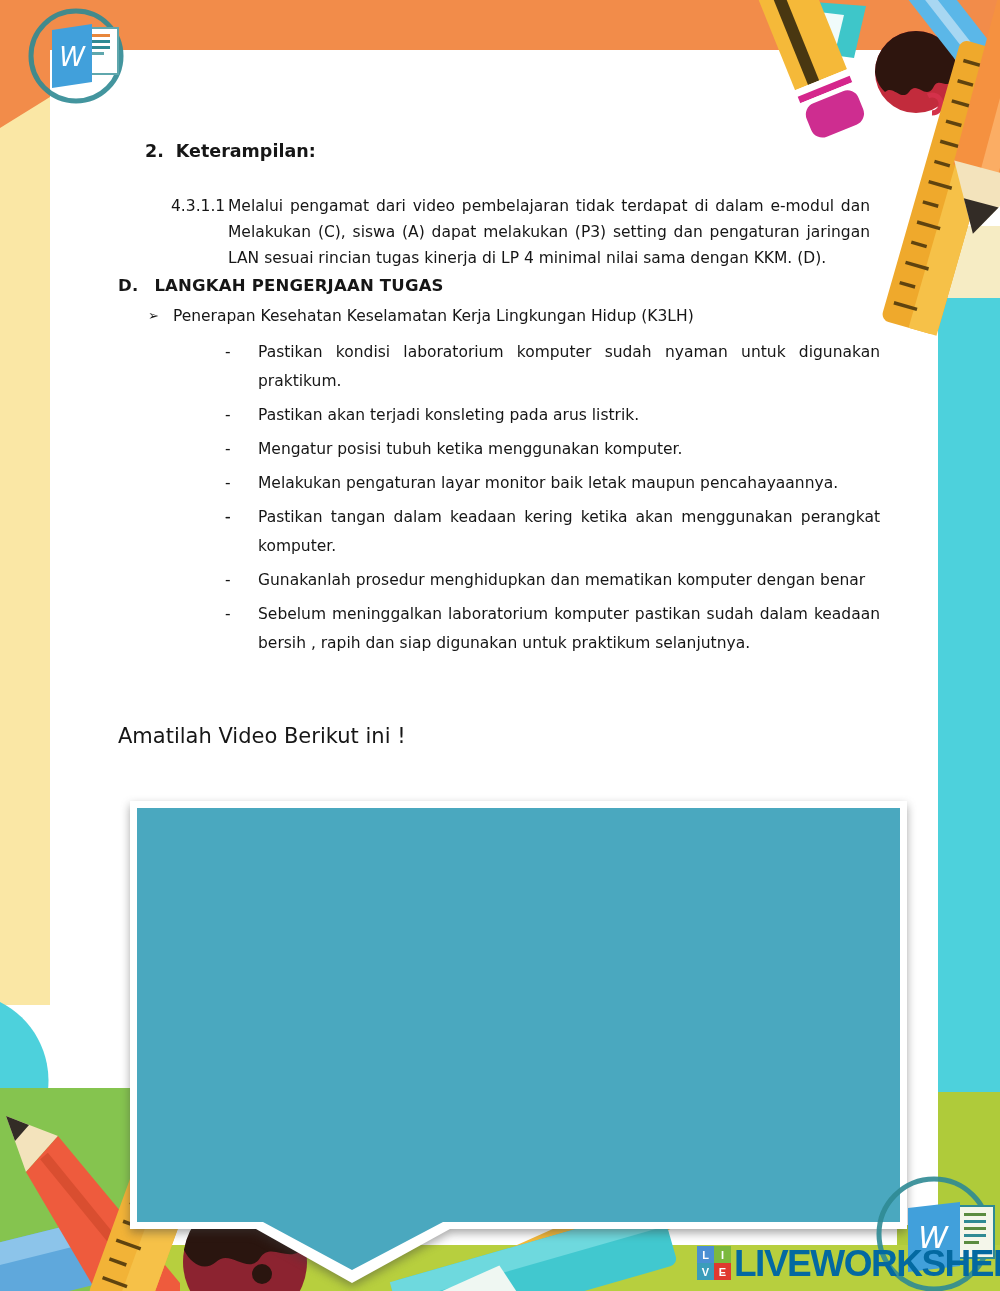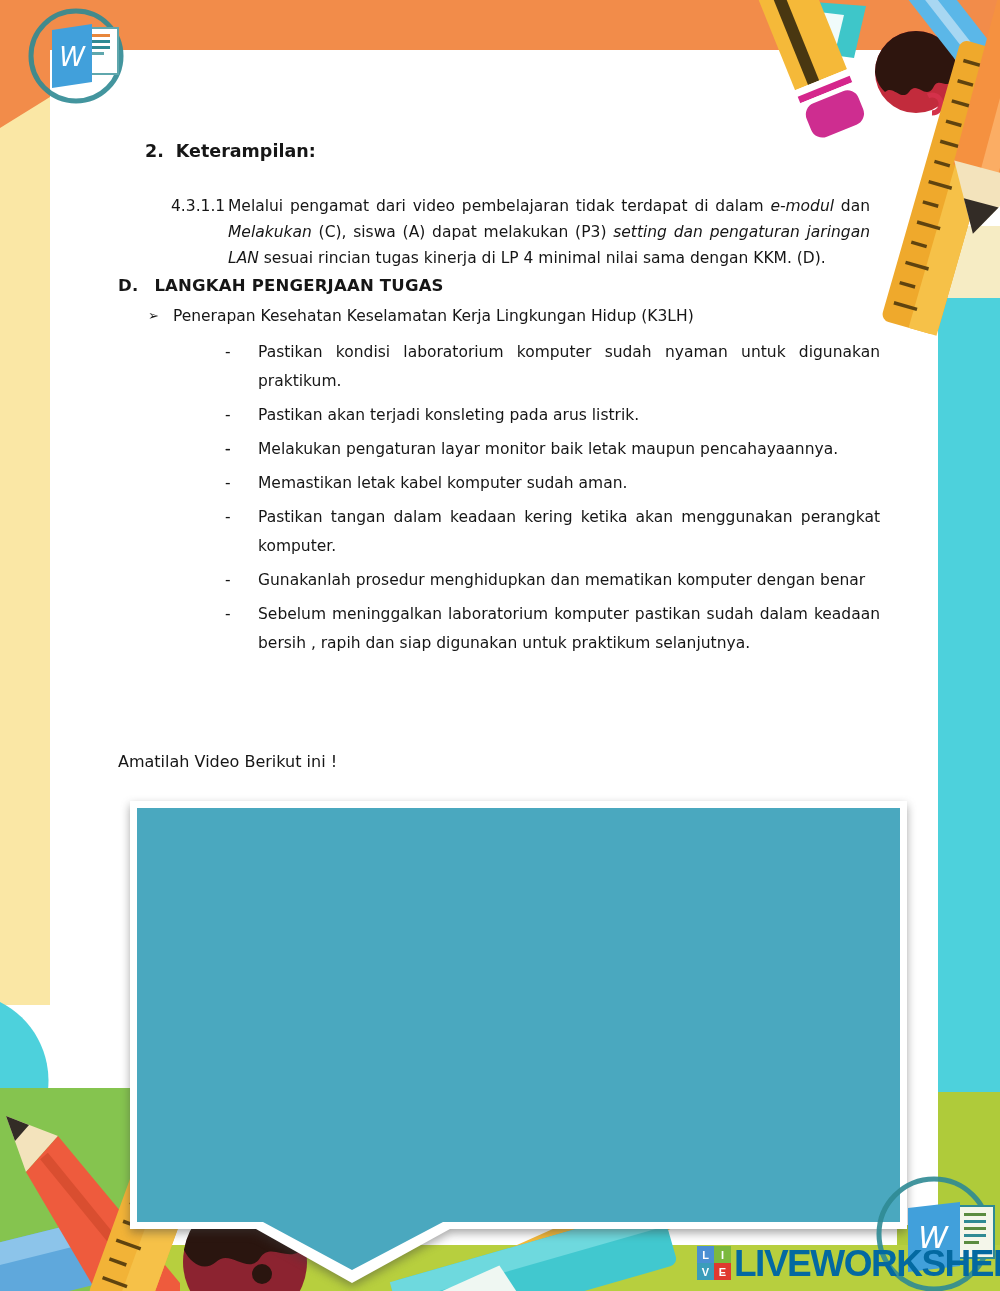--- a/index.html
+++ b/index.html
@@ -7,28 +7,28 @@
           font-family:"DejaVu Sans",sans-serif;color:#161616;}
   svg{display:block;}
   .abs{position:absolute;}
   .deco{left:0;top:0;pointer-events:none;}
 
   
   .ket-head{left:145px;top:141px;display:flex;gap:12px;font-weight:bold;font-size:17.5px;}
   .ket-para{left:171px;top:158px;width:699px;font-size:15.5px;line-height:26px;
             text-align:justify;padding-left:57px;box-sizing:border-box;margin-top:35px;}
   .ket-code{position:absolute;left:0;top:0;}
-  .it{font-style:italic;}
+  .it{}
   .sec-d{left:118px;top:276px;display:flex;gap:16px;font-weight:bold;font-size:16.5px;letter-spacing:.2px;}
   .k3lh-head{left:148px;top:307px;display:flex;gap:14px;font-size:15.5px;align-items:baseline;}
   .k3lh-arrow{font-size:13px;position:relative;top:-1px;}
   .list{left:225px;top:338px;width:655px;font-size:15.5px;line-height:29px;}
   .li{position:relative;padding-left:33px;margin-bottom:5px;text-align:justify;}
   .li .dash{position:absolute;left:0;top:0;}
-  .caption{left:118px;top:752px;font-size:16px;}
+  .caption{left:118px;top:724px;font-size:21px;}
 
   
   .lws{left:697px;top:1246px;display:flex;align-items:flex-end;gap:3px;}
   .lws-grid{display:grid;grid-template-columns:17px 17px;grid-template-rows:17px 17px;}
   .lws-grid span{width:17px;height:17px;display:flex;align-items:center;justify-content:center;
                  color:#fff;font-weight:bold;font-size:11px;font-family:"Liberation Sans",sans-serif;}
   .sq0{background:#4a8fd3;} .sq1{background:#7cb93e;} .sq2{background:#3b9dbb;} .sq3{background:#e0392f;}
   .lws-text{font-family:"Liberation Sans",sans-serif;font-weight:bold;font-size:37px;
             letter-spacing:-1.5px;color:#0369a1;line-height:32px;white-space:nowrap;}
 
@@ -167,27 +167,27 @@
 
   <div class="abs list">
     <div class="li">
       <span class="dash">-</span>
       <span>Pastikan kondisi laboratorium komputer sudah nyaman untuk digunakan praktikum.</span></div>
     <div class="li">
       <span class="dash">-</span>
       <span>Pastikan akan terjadi konsleting pada arus listrik.</span></div>
     <div class="li">
       <span class="dash">-</span>
+      <span>Mengatur posisi tubuh ketika menggunakan komputer.</span></div>
+    <div class="li">
+      <span class="dash">-</span>
+      <span>Melakukan pengaturan layar monitor baik letak maupun pencahayaannya.</span></div>
+    <div class="li">
+      <span class="dash">-</span>
       </div>
-    <div class="li">
-      <span class="dash">-</span>
-      <span>Melakukan pengaturan layar monitor baik letak maupun pencahayaannya.</span></div>
-    <div class="li">
-      <span class="dash">-</span>
-      <span>Memastikan letak kabel komputer sudah aman.</span></div>
     <div class="li">
       <span class="dash">-</span>
       <span>Pastikan tangan dalam keadaan kering ketika akan menggunakan perangkat komputer.</span></div>
     <div class="li">
       <span class="dash">-</span>
       <span>Gunakanlah prosedur menghidupkan dan mematikan komputer dengan benar</span></div>
     <div class="li">
       <span class="dash">-</span>
       <span>Sebelum meninggalkan laboratorium komputer pastikan sudah dalam keadaan bersih , rapih dan siap digunakan untuk praktikum selanjutnya.</span></div>
   </div>

